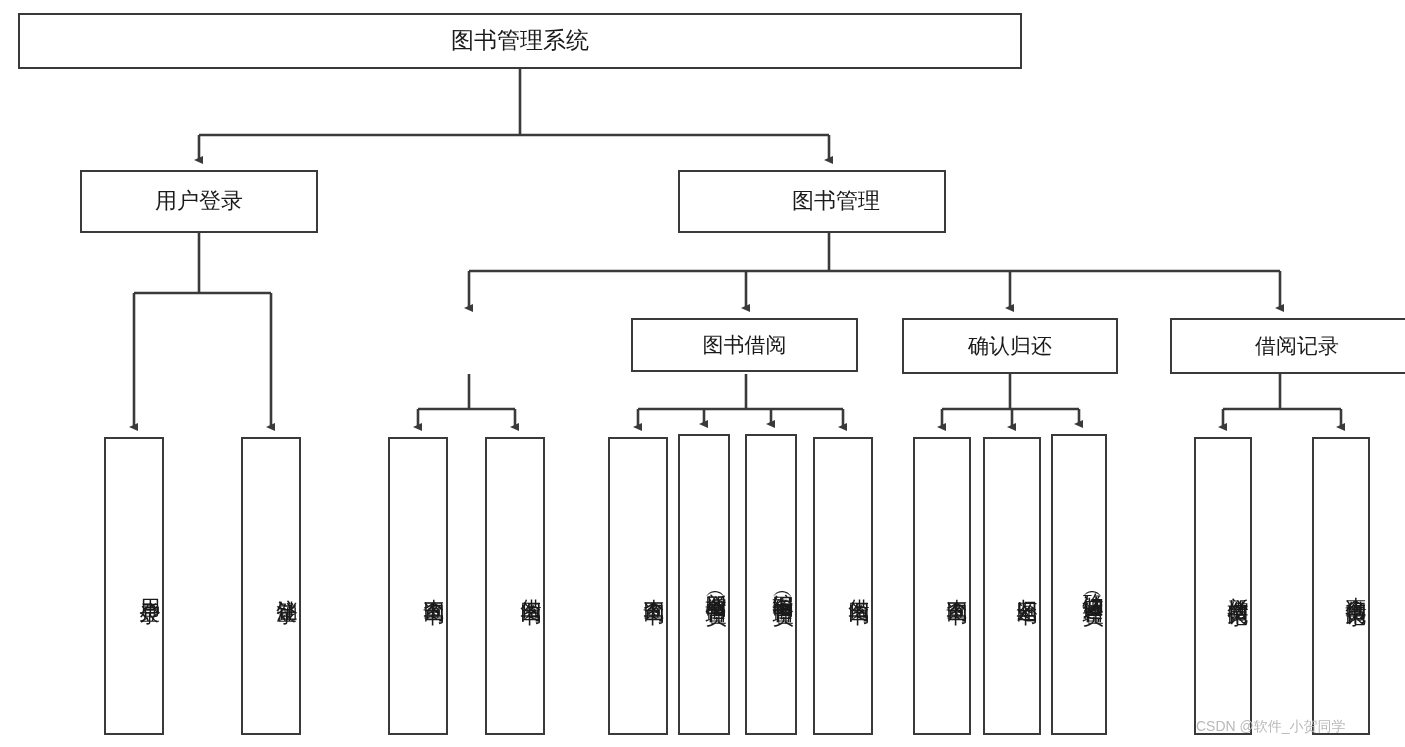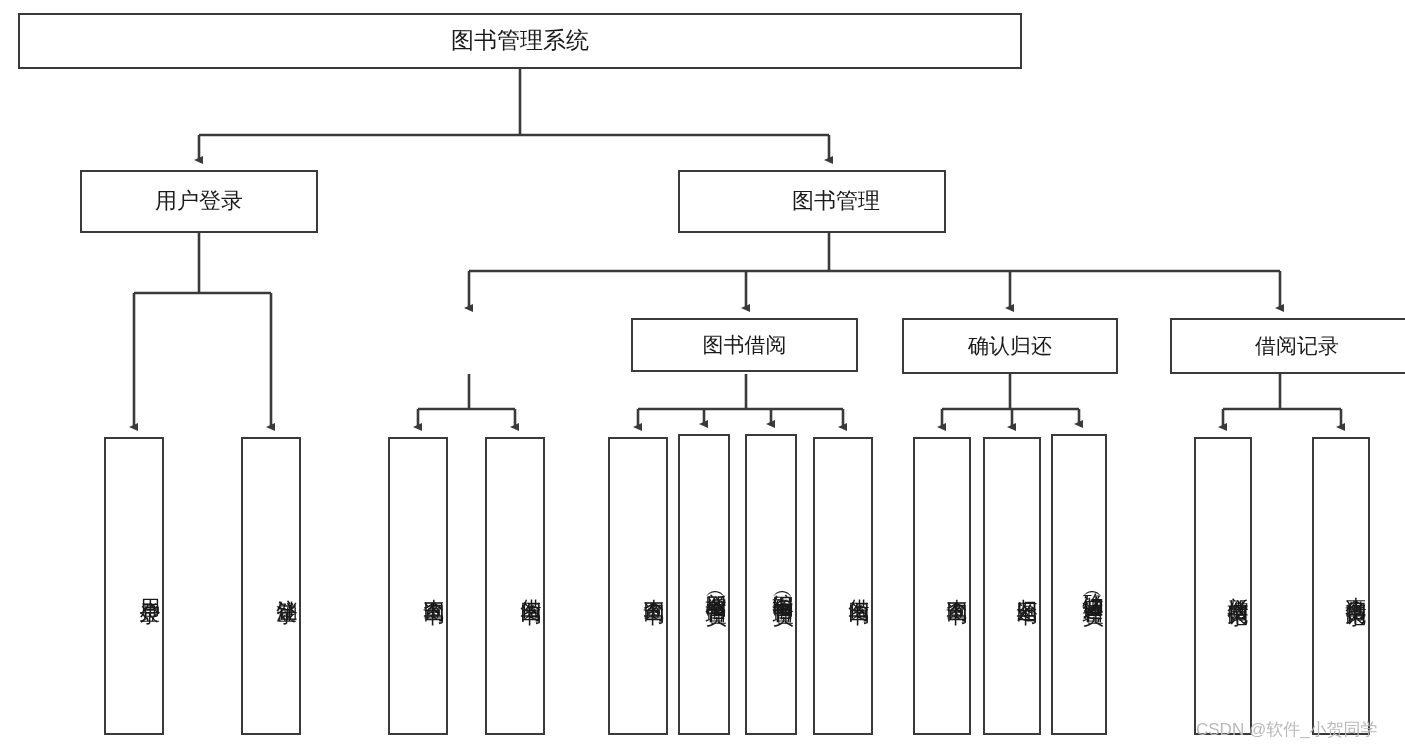--- a/index.html
+++ b/index.html
@@ -59,21 +59,21 @@
     display: block;
     white-space: nowrap;
     line-height: 1.12;
   }
   .node.leaf .label {
     writing-mode: vertical-rl;
     text-orientation: upright;
   }
   .watermark {
     position: absolute;
-    font-size: 17px;
+    font-size: 14px;
     color: #b9b9b9;
     white-space: nowrap;
     z-index: 5;
   }
 </style>
 </head>
 <body>
 
 <div id="canvas">
 

